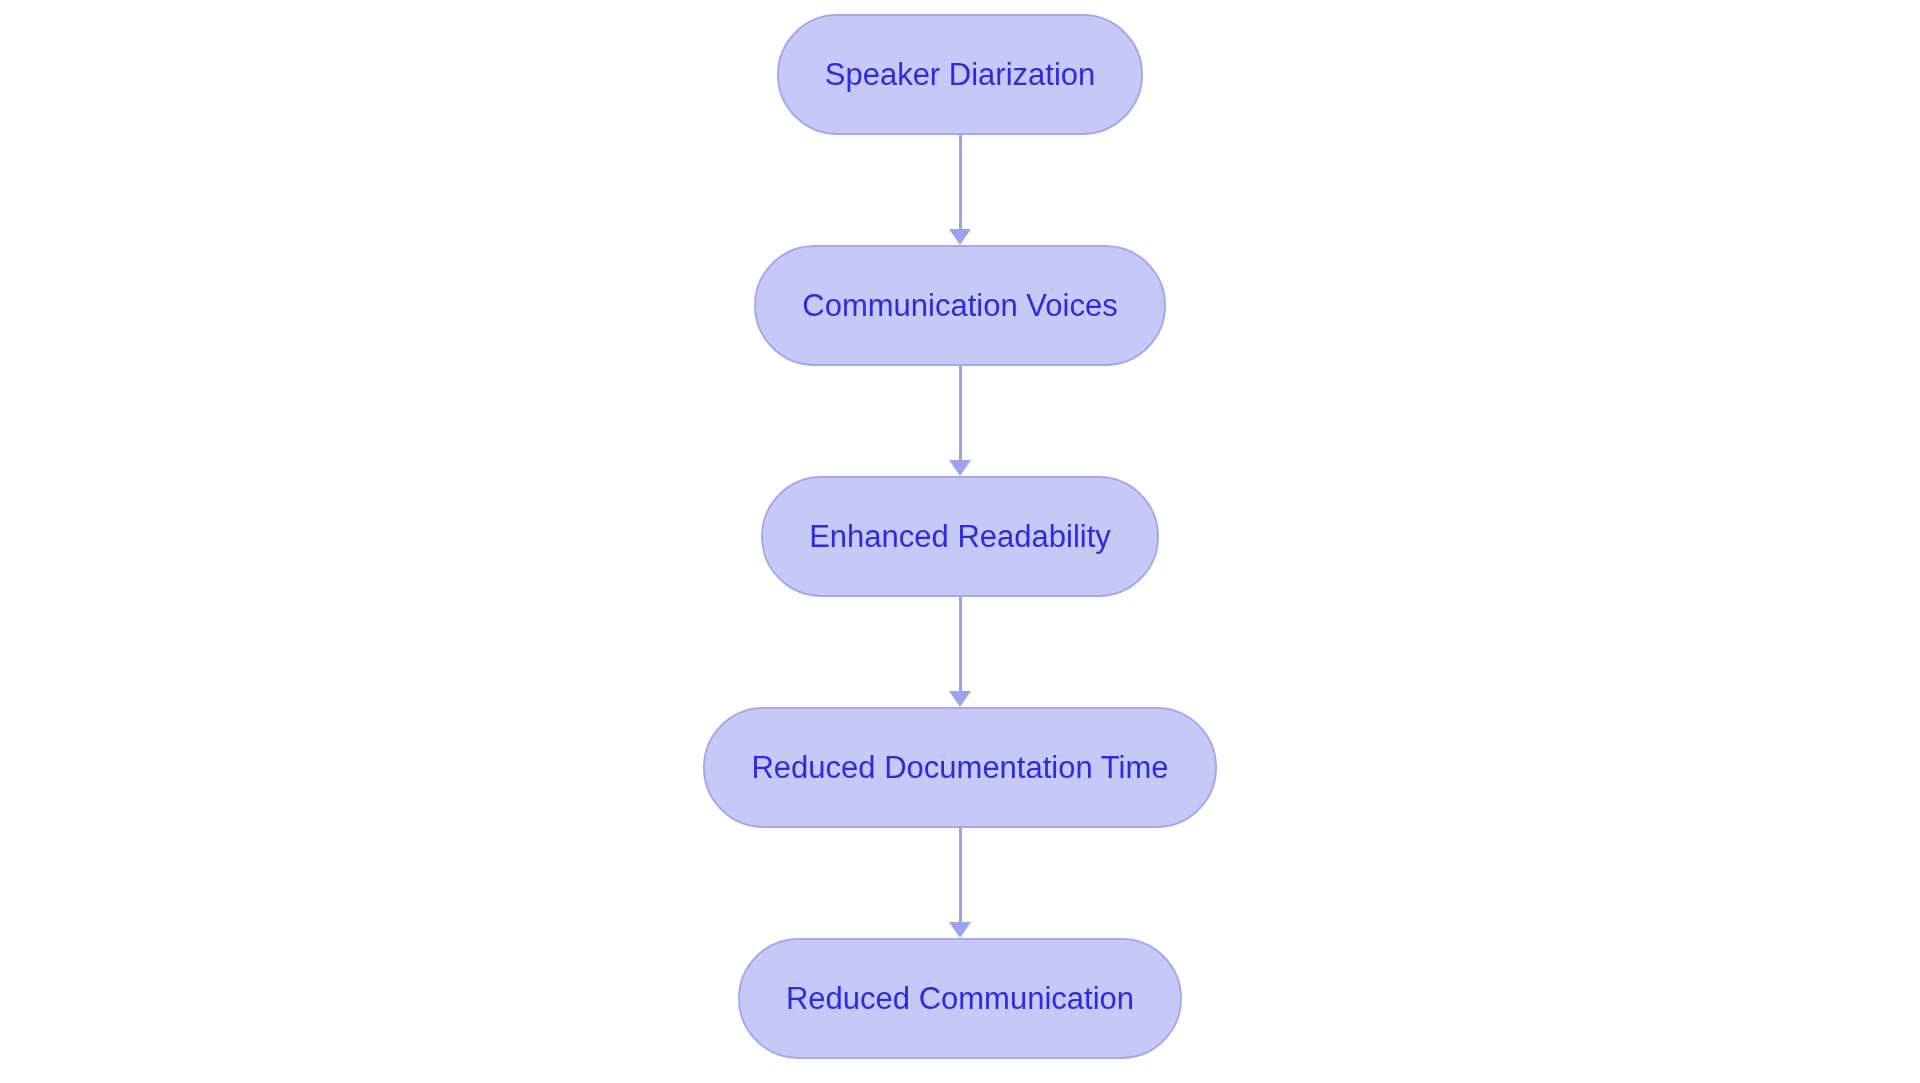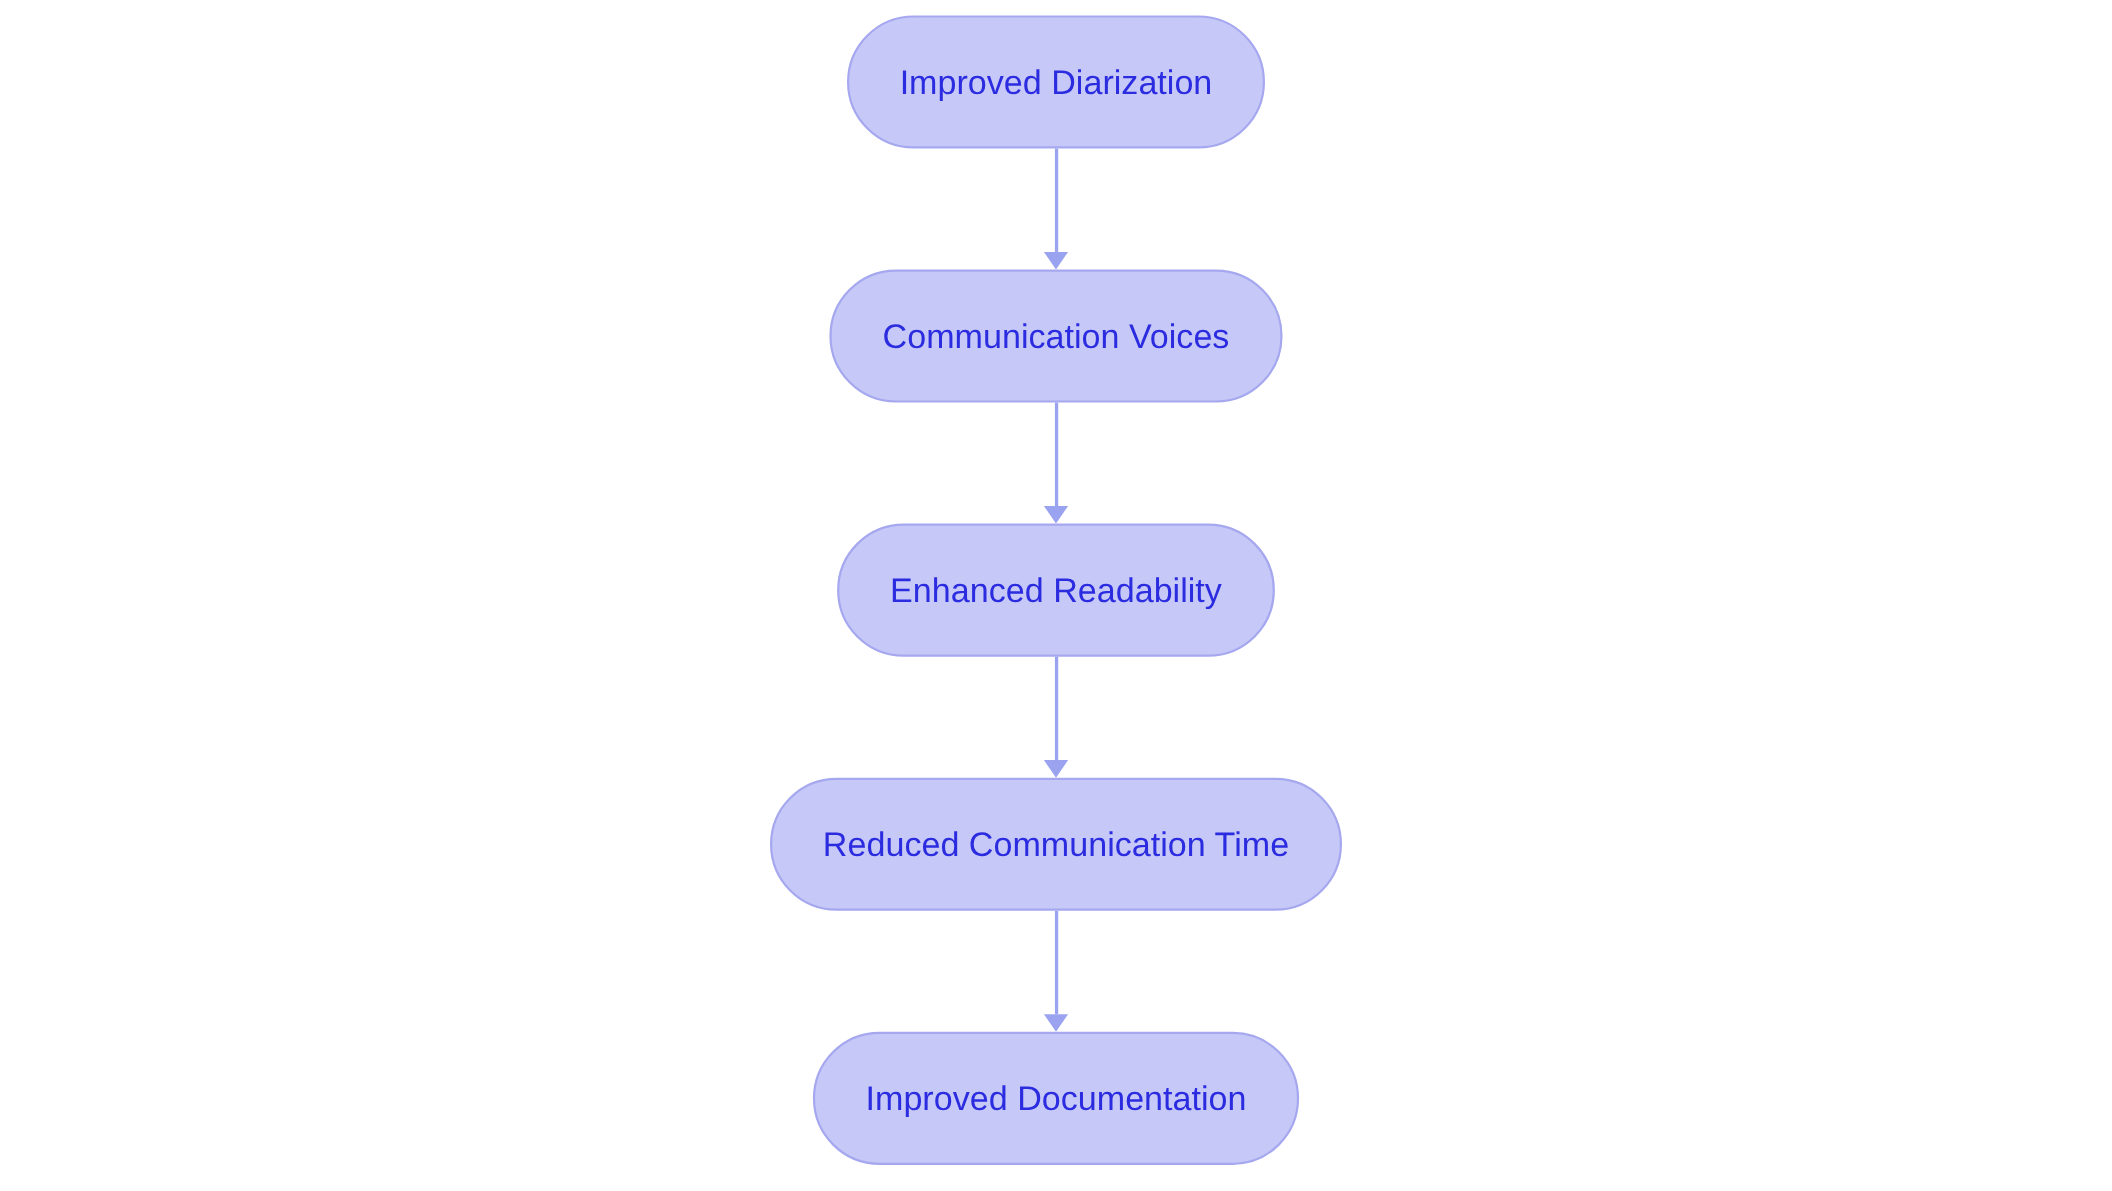--- a/index.html
+++ b/index.html
@@ -83,21 +83,21 @@
     border-top: 16px solid #9aa3f0;
   }
 </style>
 </head>
 <body>
 
 <div id="flowchart-canvas">
   <div class="flow-column">
 
     <div class="flow-node">
-      <span class="flow-node-label">Improved Diarization</span>
+      <span class="flow-node-label">Speaker Diarization</span>
     </div>
 
     <div class="flow-connector">
       <div class="flow-connector-line"></div>
       <div class="flow-connector-arrowhead"></div>
     </div>
 
     <div class="flow-node">
       <span class="flow-node-label">Communication Voices</span>
     </div>
@@ -110,26 +110,26 @@
     <div class="flow-node">
       <span class="flow-node-label">Enhanced Readability</span>
     </div>
 
     <div class="flow-connector">
       <div class="flow-connector-line"></div>
       <div class="flow-connector-arrowhead"></div>
     </div>
 
     <div class="flow-node">
-      <span class="flow-node-label">Reduced Communication Time</span>
+      <span class="flow-node-label">Reduced Documentation Time</span>
     </div>
 
     <div class="flow-connector">
       <div class="flow-connector-line"></div>
       <div class="flow-connector-arrowhead"></div>
     </div>
 
     <div class="flow-node">
-      <span class="flow-node-label">Improved Documentation</span>
+      <span class="flow-node-label">Reduced Communication</span>
     </div>
 
   </div>
 </div>
 
 </body></html>

